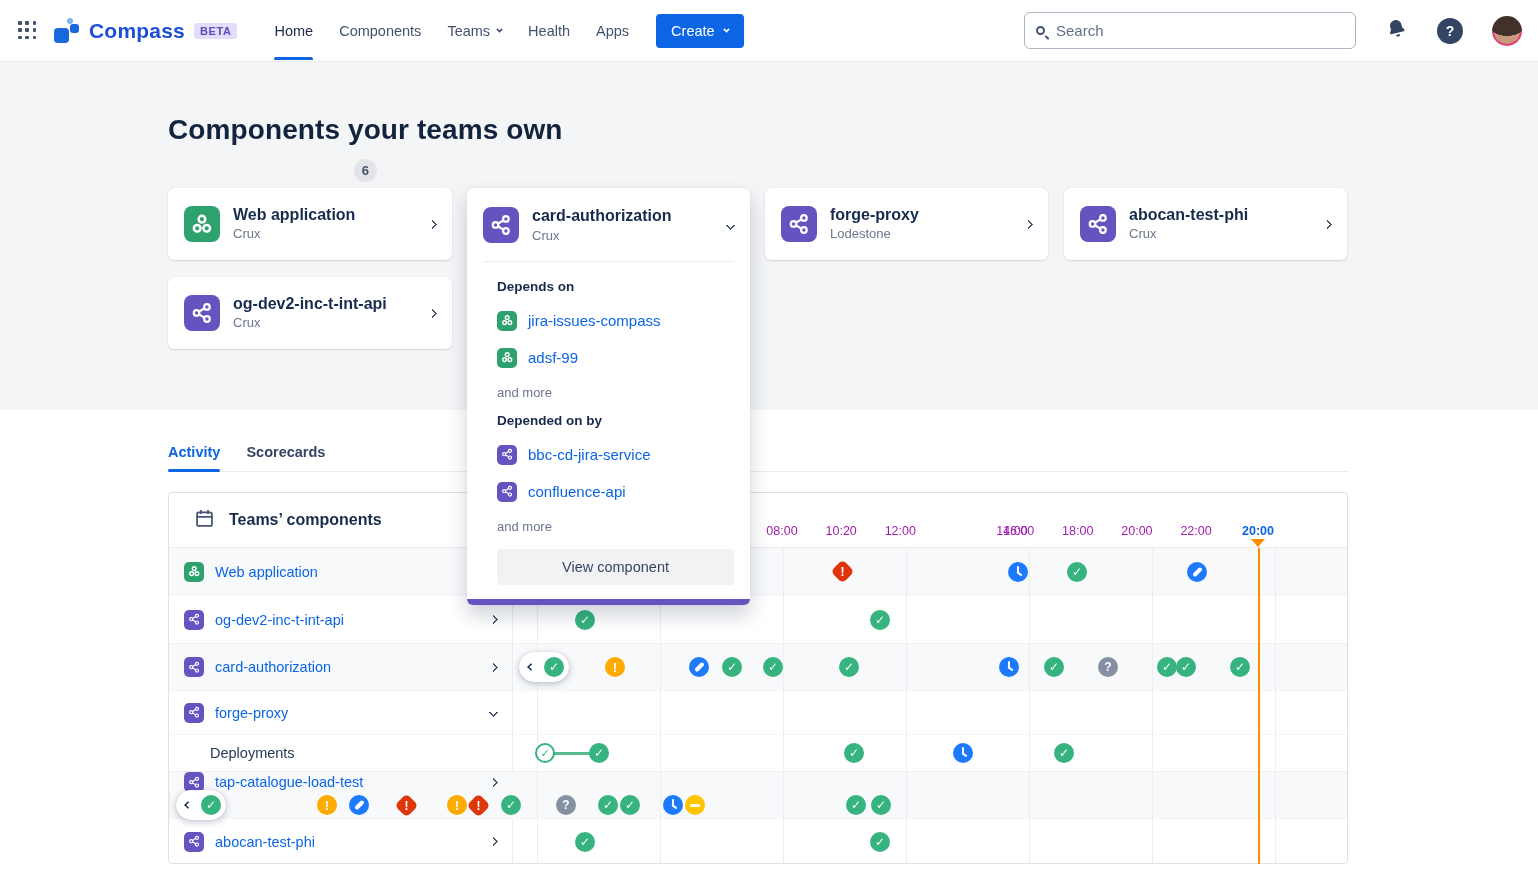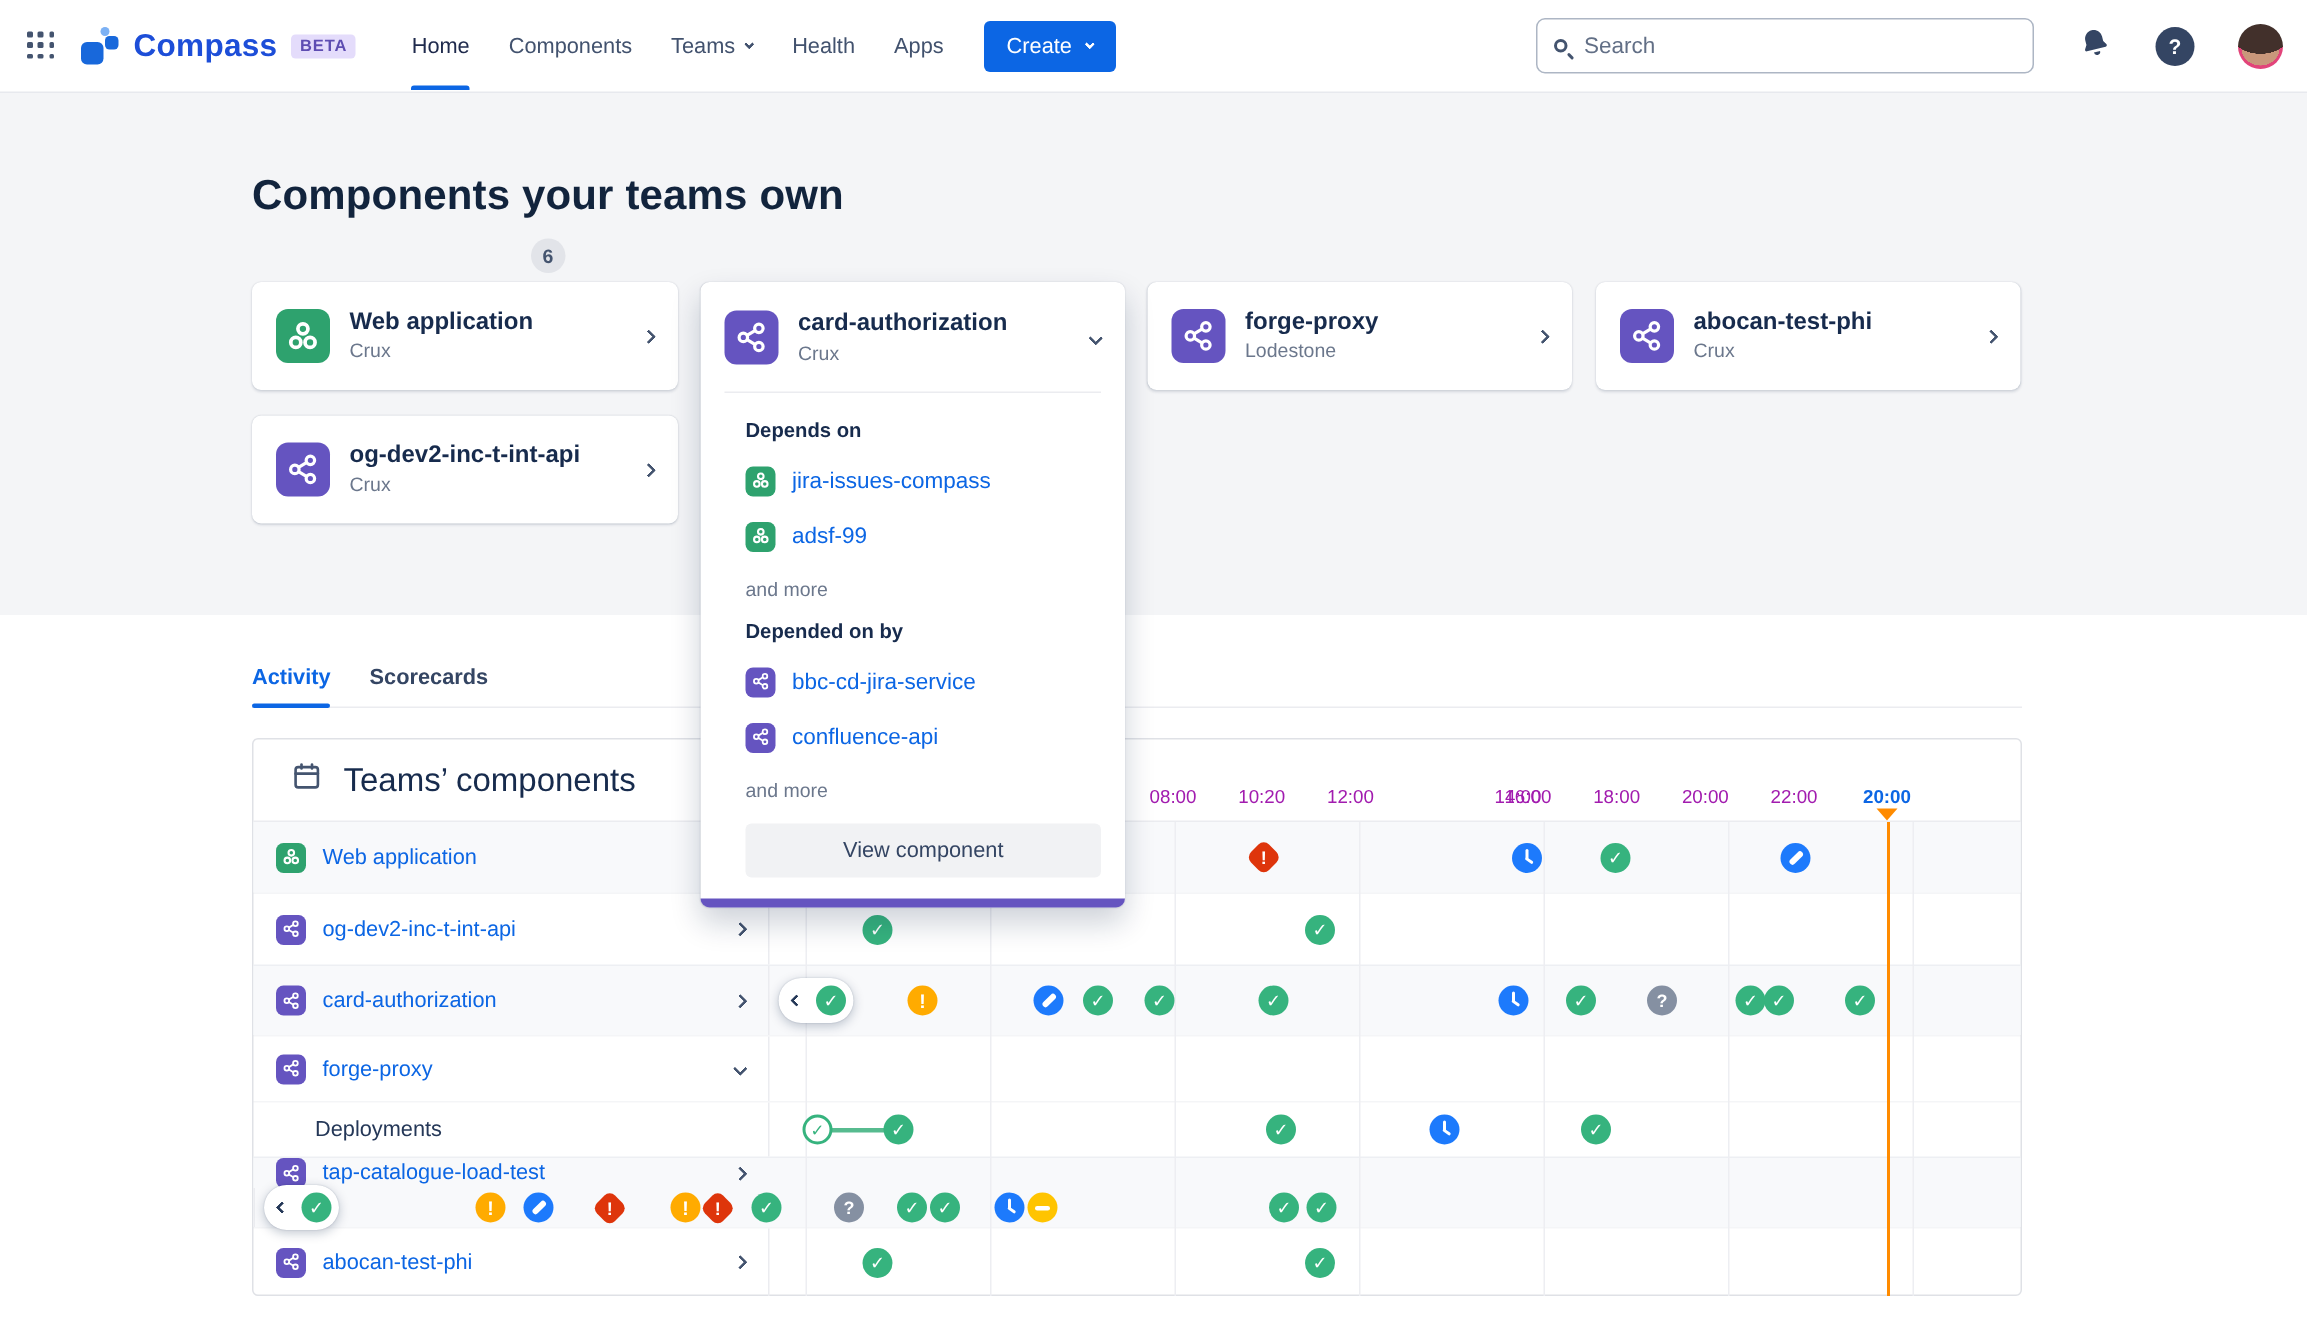--- a/index.html
+++ b/index.html
@@ -107,21 +107,21 @@
   .tab { font-size:14.5px; font-weight:600; color:#344563; padding-bottom:11px; position:relative; cursor:pointer; }
   .tab.active { color:#0C66E4; }
   .tab.active::after { content:""; position:absolute; left:0; right:0; bottom:-1px; height:3px;
     background:#0C66E4; border-radius:2px; }
 
   
   .table { position:absolute; left:168px; top:492px; width:1180px; height:372px;
     border:1px solid #DFE1E6; border-radius:4px; background:#fff; }
   .t-head { position:relative; height:55px; border-bottom:1px solid #EBECF0; display:flex; align-items:center; }
   .cal { margin-left:25px; flex:none; }
-  .t-title { margin-left:14px; font-size:22px; font-weight:400; color:#172B4D; }
+  .t-title { margin-left:14px; font-size:16px; font-weight:700; color:#172B4D; }
   .tlabel { position:absolute; bottom:9px; width:44px; text-align:center; font-size:12.5px; color:#a21caf; }
   .tlabel.current { color:#0C66E4; font-weight:700; }
   .nowtri { position:absolute; bottom:0; width:0; height:0; border:7px solid transparent;
     border-top:8px solid #FF8B00; border-bottom:none; }
 
   .t-rows { position:relative; }
   .grid-v { position:absolute; top:0; bottom:0; width:1px; background:#EDEEF2; z-index:1; }
   .nowline { position:absolute; top:0; bottom:0; width:2px; background:#FF8B00; z-index:4; }
 
   .trow { display:flex; position:relative; border-top:1px solid rgba(9,30,66,.045); }

